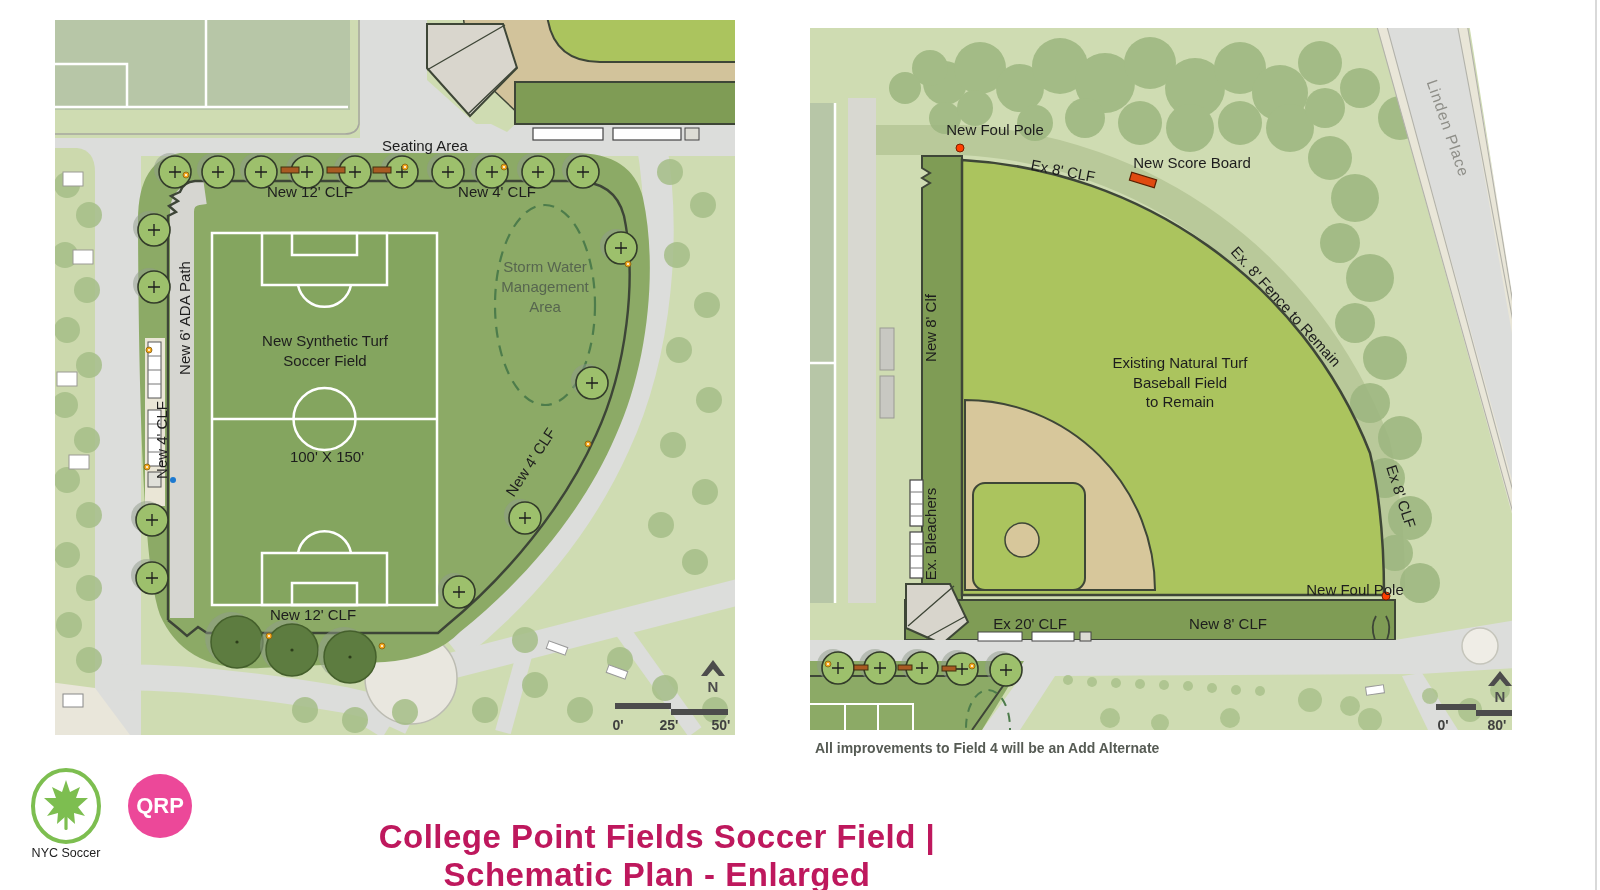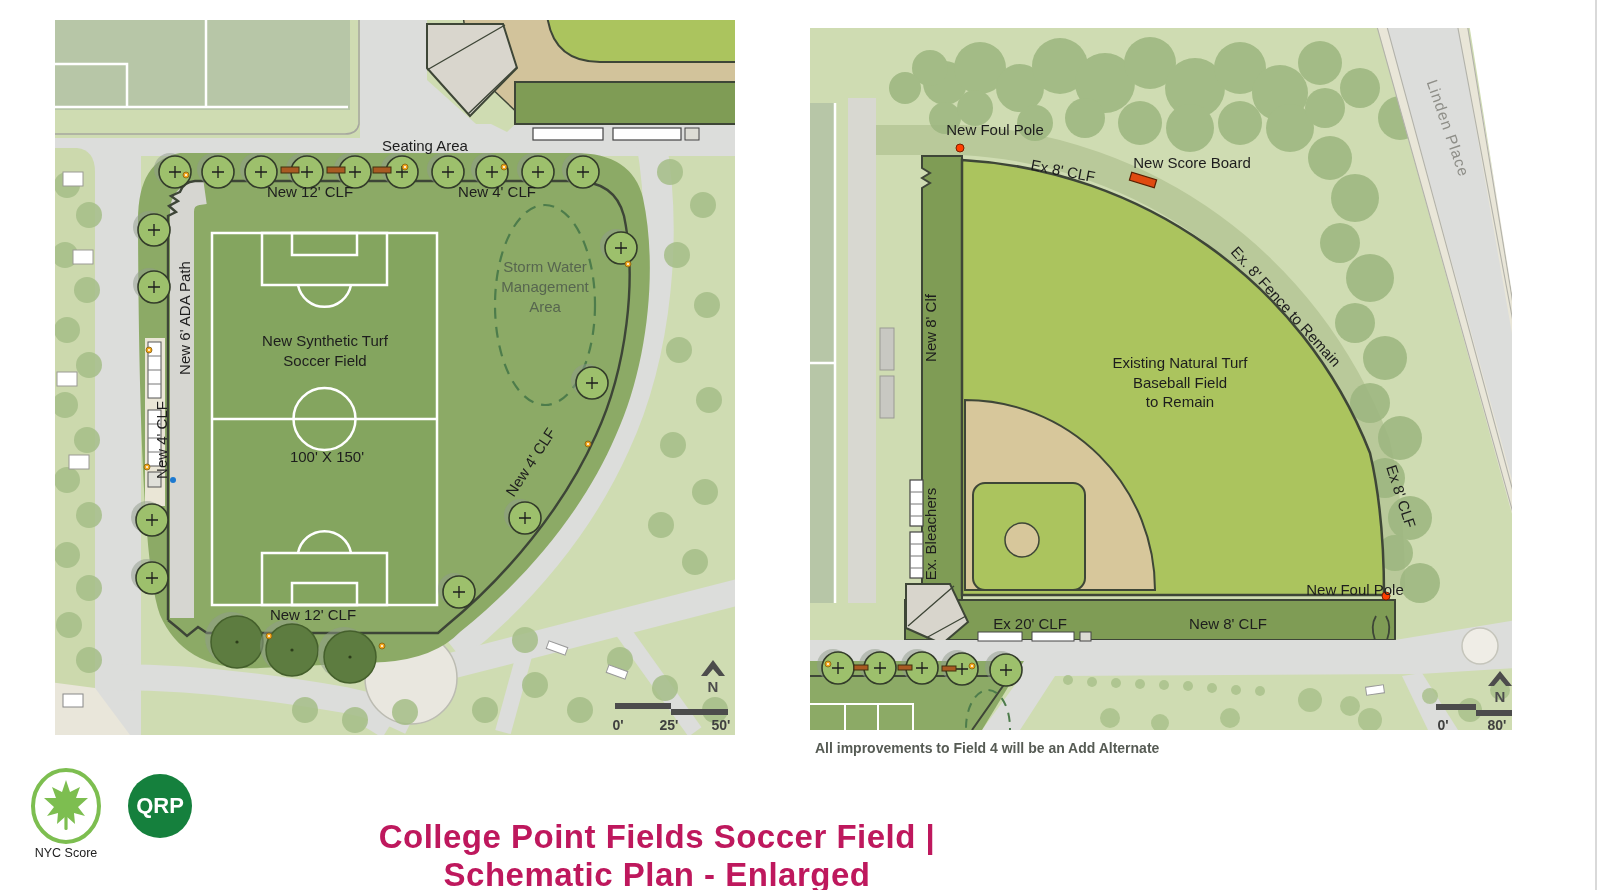--- a/index.html
+++ b/index.html
@@ -415,17 +415,17 @@
 <div id="field4-note">All improvements to Field 4 will be an Add Alternate</div>
 <div id="main-title">College Point Fields Soccer Field  |  Schematic Plan - Enlarged</div>
 
 <svg id="nyc-parks-logo" viewBox="0 0 72 76">
   <ellipse cx="36" cy="38" rx="33" ry="36" fill="#ffffff" stroke="#7dbe50" stroke-width="4"></ellipse>
   <g fill="#7dbe50">
     <path d="M 36,12 L 40,24 L 50,19 L 46,30 L 58,30 L 48,39 L 55,48 L 44,45 L 45,56 L 36,48 L 27,56 L 28,45 L 17,48 L 24,39 L 14,30 L 26,30 L 22,19 L 32,24 Z"></path>
     <rect x="34.4" y="46" width="3.2" height="16" rx="1.5"></rect>
   </g>
 </svg>
-<div id="nyc-parks-label">NYC Score</div>
-<div id="qrp-logo" style="background: #15803d;">
+<div id="nyc-parks-label">NYC Soccer</div>
+<div id="qrp-logo" style="background: #ec4899;">
   <span>QRP</span>
 </div>
 <div id="screen-edge"></div>
 
 </body></html>

